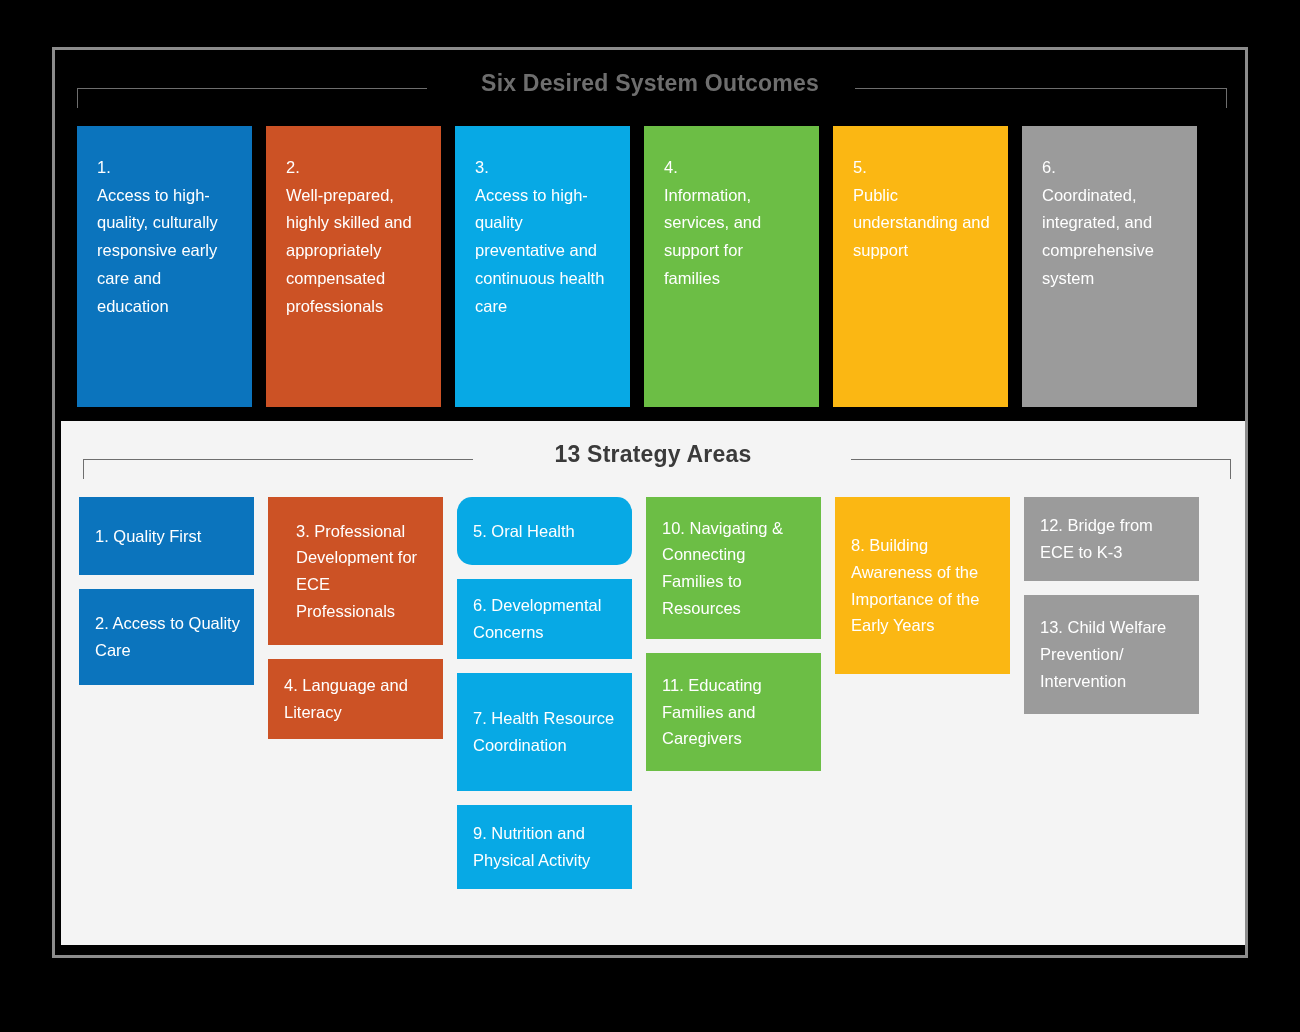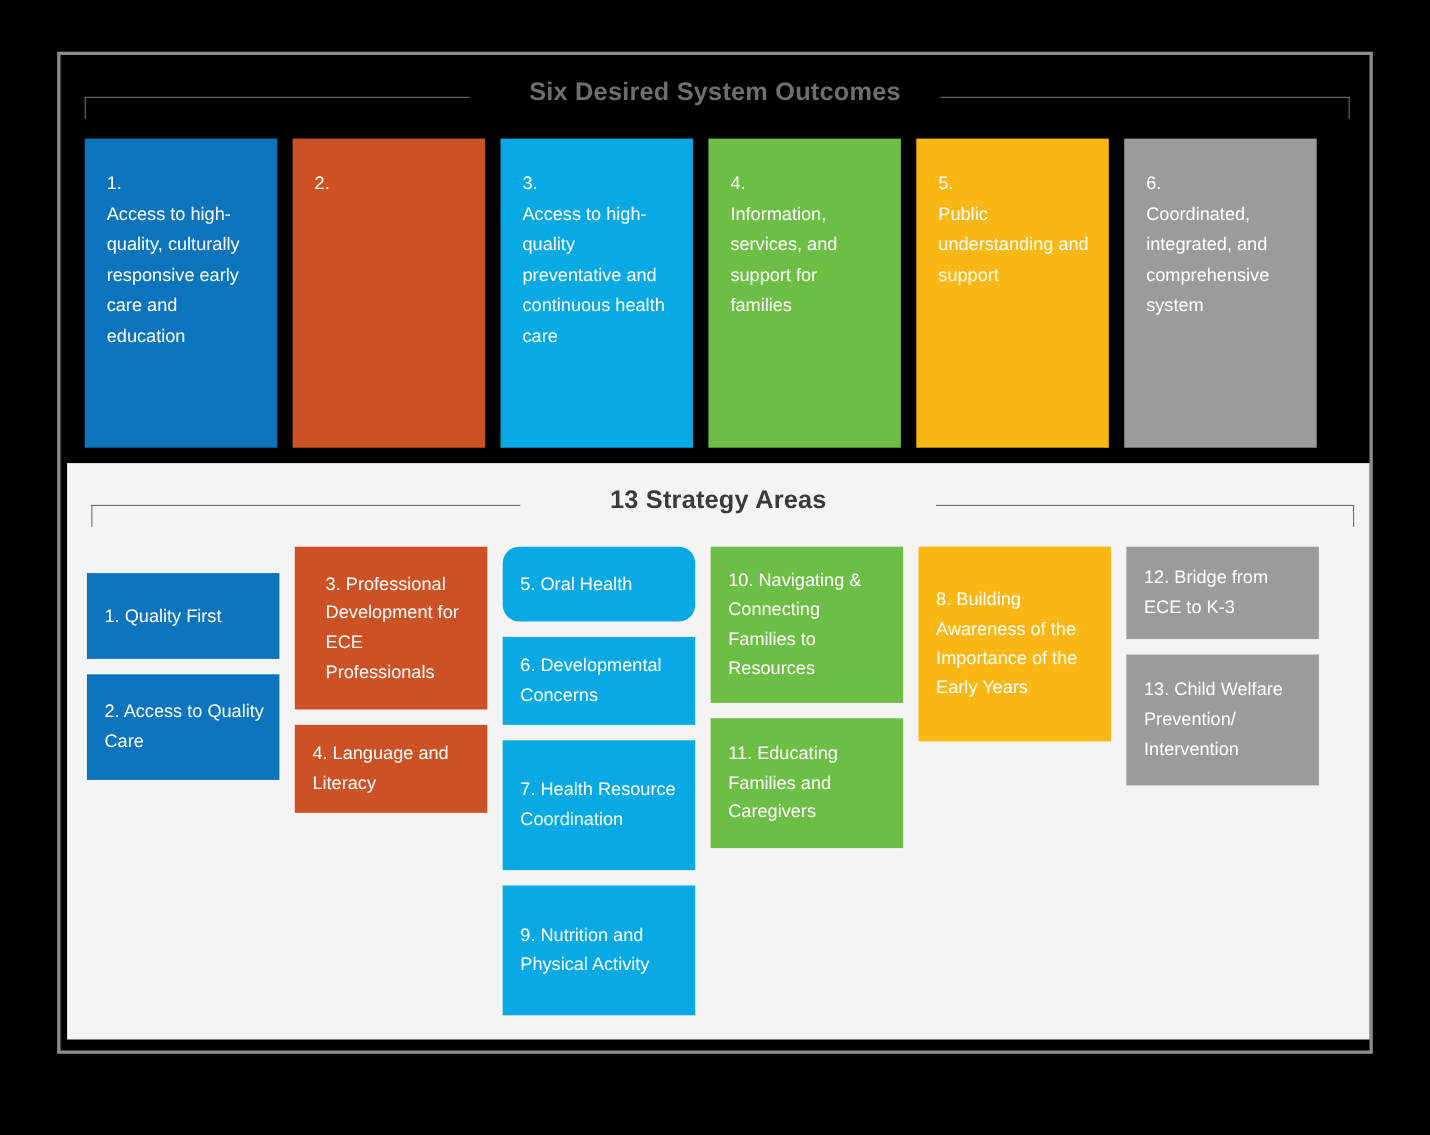--- a/index.html
+++ b/index.html
@@ -151,37 +151,37 @@
 <div id="frame">
 
   <div id="outcomes-section">
     <div class="section-head">
       <div class="bracket bracket-left tick-left"></div>
       <div class="bracket bracket-right tick-right"></div>
       <div class="section-title">Six Desired System Outcomes</div>
     </div>
     <div class="outcome-row" id="outcome-row">
         <div class="outcome-card c-blue"><span class="num">1.</span><span>Access to high-quality, culturally responsive early care and education</span></div>
-        <div class="outcome-card c-orange"><span class="num">2.</span></div>
+        <div class="outcome-card c-orange"><span class="num">2.</span><span>Well-prepared, highly skilled and appropriately compensated professionals</span></div>
         <div class="outcome-card c-ltblue"><span class="num">3.</span><span>Access to high-quality preventative and continuous health care</span></div>
         <div class="outcome-card c-green"><span class="num">4.</span><span>Information, services, and support for families</span></div>
         <div class="outcome-card c-yellow"><span class="num">5.</span><span>Public understanding and support</span></div>
         <div class="outcome-card c-gray"><span class="num">6.</span><span>Coordinated, integrated, and comprehensive system</span></div>
       </div>
   </div>
 
   <div id="strategy-panel">
     <div class="section-head">
       <div class="bracket bracket-left tick-left"></div>
       <div class="bracket bracket-right tick-right"></div>
       <div class="section-title">13 Strategy Areas</div>
     </div>
     <div class="strategy-row" id="strategy-row">
         <div class="strategy-col">
-          <div class="strategy-card c-blue" style="height: 78px; margin-top: 24px;">
+          <div class="strategy-card c-blue" style="height: 78px;">
             <span>1. Quality First</span>
           </div>
           <div class="strategy-card c-blue" style="height: 96px;">
             <span>2. Access to Quality Care</span>
           </div>
         </div>
         <div class="strategy-col">
           <div class="strategy-card c-orange" style="height: 148px; padding-left: 28px;">
             <span>3. Professional Development for ECE Professionals</span>
           </div>
@@ -192,21 +192,21 @@
         <div class="strategy-col">
           <div class="strategy-card c-ltblue" style="height: 68px; border-radius: 15px;">
             <span>5. Oral Health</span>
           </div>
           <div class="strategy-card c-ltblue" style="height: 80px;">
             <span>6. Developmental Concerns</span>
           </div>
           <div class="strategy-card c-ltblue" style="height: 118px;">
             <span>7. Health Resource Coordination</span>
           </div>
-          <div class="strategy-card c-ltblue" style="height: 118px;">
+          <div class="strategy-card c-ltblue" style="height: 84px;">
             <span>9. Nutrition and Physical Activity</span>
           </div>
         </div>
         <div class="strategy-col">
           <div class="strategy-card c-green" style="height: 142px;">
             <span>10. Navigating &amp; Connecting Families to Resources</span>
           </div>
           <div class="strategy-card c-green" style="height: 118px;">
             <span>11. Educating Families and Caregivers</span>
           </div>

